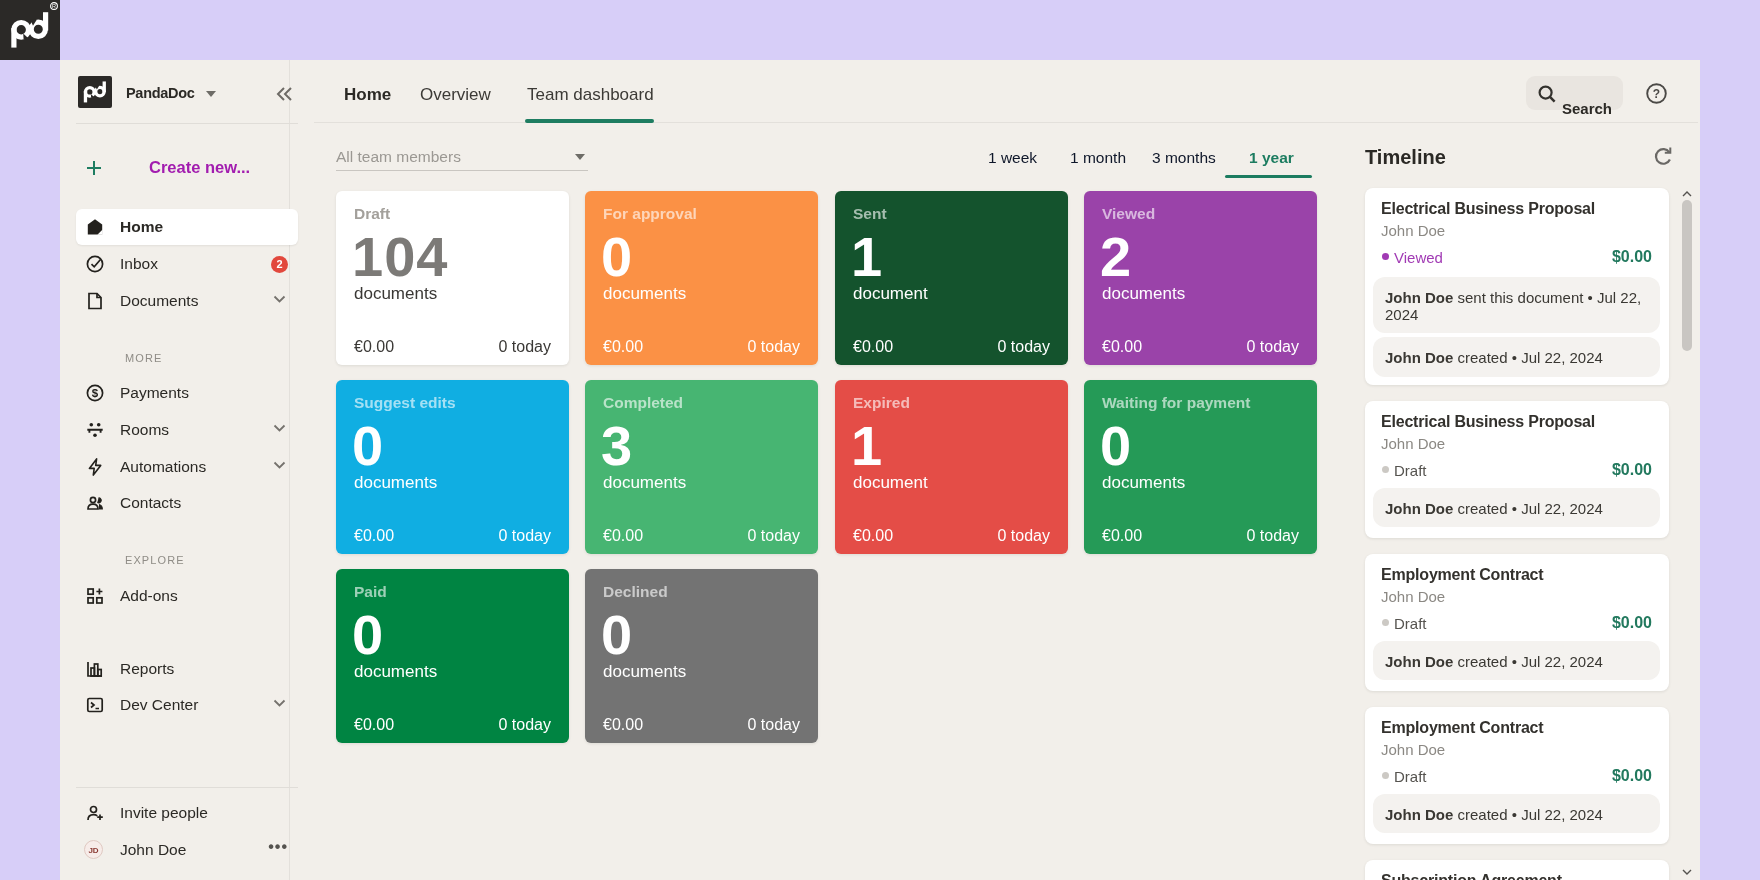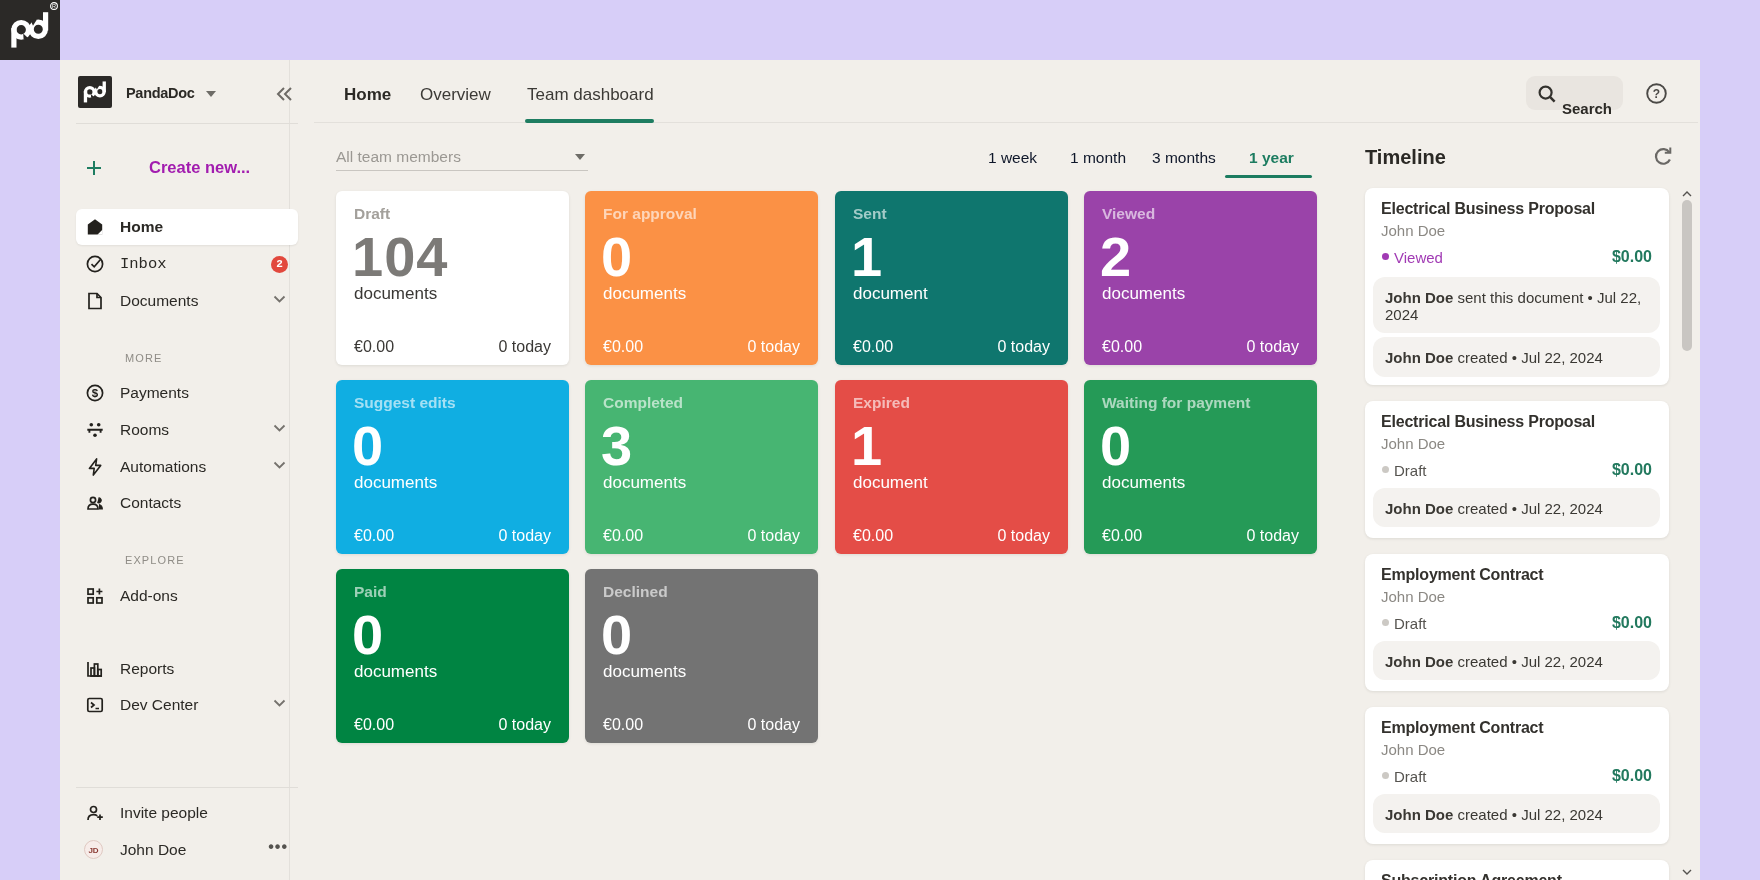--- a/index.html
+++ b/index.html
@@ -118,21 +118,21 @@
   </svg>
 </div>
 
 <div class="sb-item" style="top:149px; background:#fff; border-radius:6px; height:36px; box-shadow:0 1px 2px rgba(40,35,30,0.08);">
   <svg class="icon" viewBox="0 0 18 18">
         <path d="M9 1.2 L16.2 6.6 V16.4 H1.8 V6.6 Z" fill="#23211d"></path>
         <path d="M16.6 16.8 L11.4 16.8 L16.6 11.4 Z" fill="#fff"></path>
       </svg>
   <span class="txt" style="font-weight:bold;">Home</span>
 </div>
-<div class="sb-item" style="top:186px;font-family:Liberation Mono, monospace;">
+<div class="sb-item" style="top:186px;">
   <svg class="icon" viewBox="0 0 18 18" fill="none" stroke="#23211d" stroke-width="1.7">
         <circle cx="9" cy="9" r="7.6"></circle>
         <path d="M5.5 9.2 L8.2 11.8 L14.5 4.5"></path>
       </svg>
   <span class="txt">Inbox</span>
   <div id="badge2">2</div>
 </div>
 <div class="sb-item" style="top:223px;">
   <svg class="icon" viewBox="0 0 18 18" fill="none" stroke="#23211d" stroke-width="1.7">
         <path d="M3 1.5 H11 L15 5.5 V16.5 H3 Z"></path>
@@ -260,21 +260,21 @@
   <div class="eur">€0.00</div>
     <div class="today">0 today</div>
 </div>
 <div class="card" style="left:585px; top:191px; background:#fb9145;">
   <div class="lbl">For approval</div>
     <div class="num">0</div>
     <div class="docs">documents</div>
   <div class="eur">€0.00</div>
     <div class="today">0 today</div>
 </div>
-<div class="card" style="left:835px; top:191px; background:#0f766e;">
+<div class="card" style="left:835px; top:191px; background:#14532d;">
   <div class="lbl">Sent</div>
     <div class="num">1</div>
     <div class="docs">document</div>
   <div class="eur">€0.00</div>
     <div class="today">0 today</div>
 </div>
 <div class="card" style="left:1084px; top:191px; background:#9a43a9;">
   <div class="lbl">Viewed</div>
     <div class="num">2</div>
     <div class="docs">documents</div>

